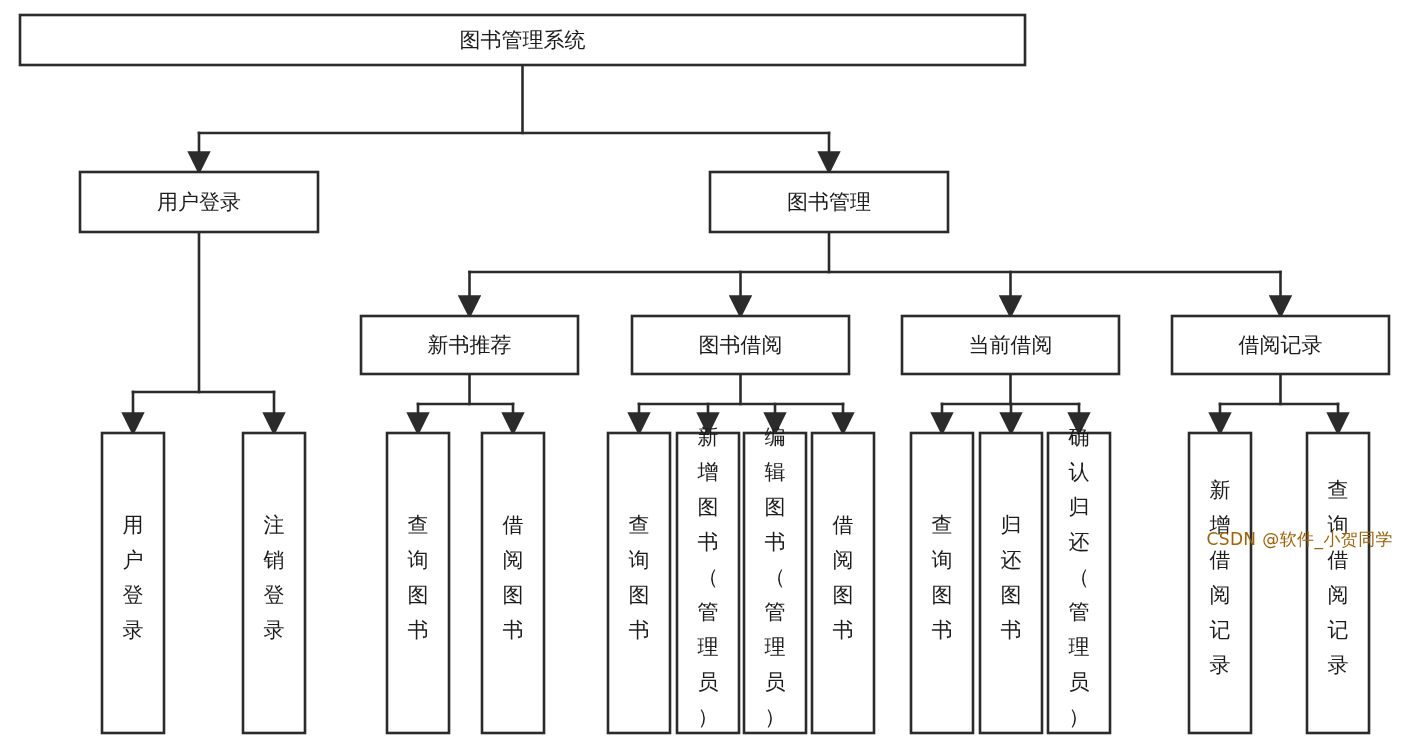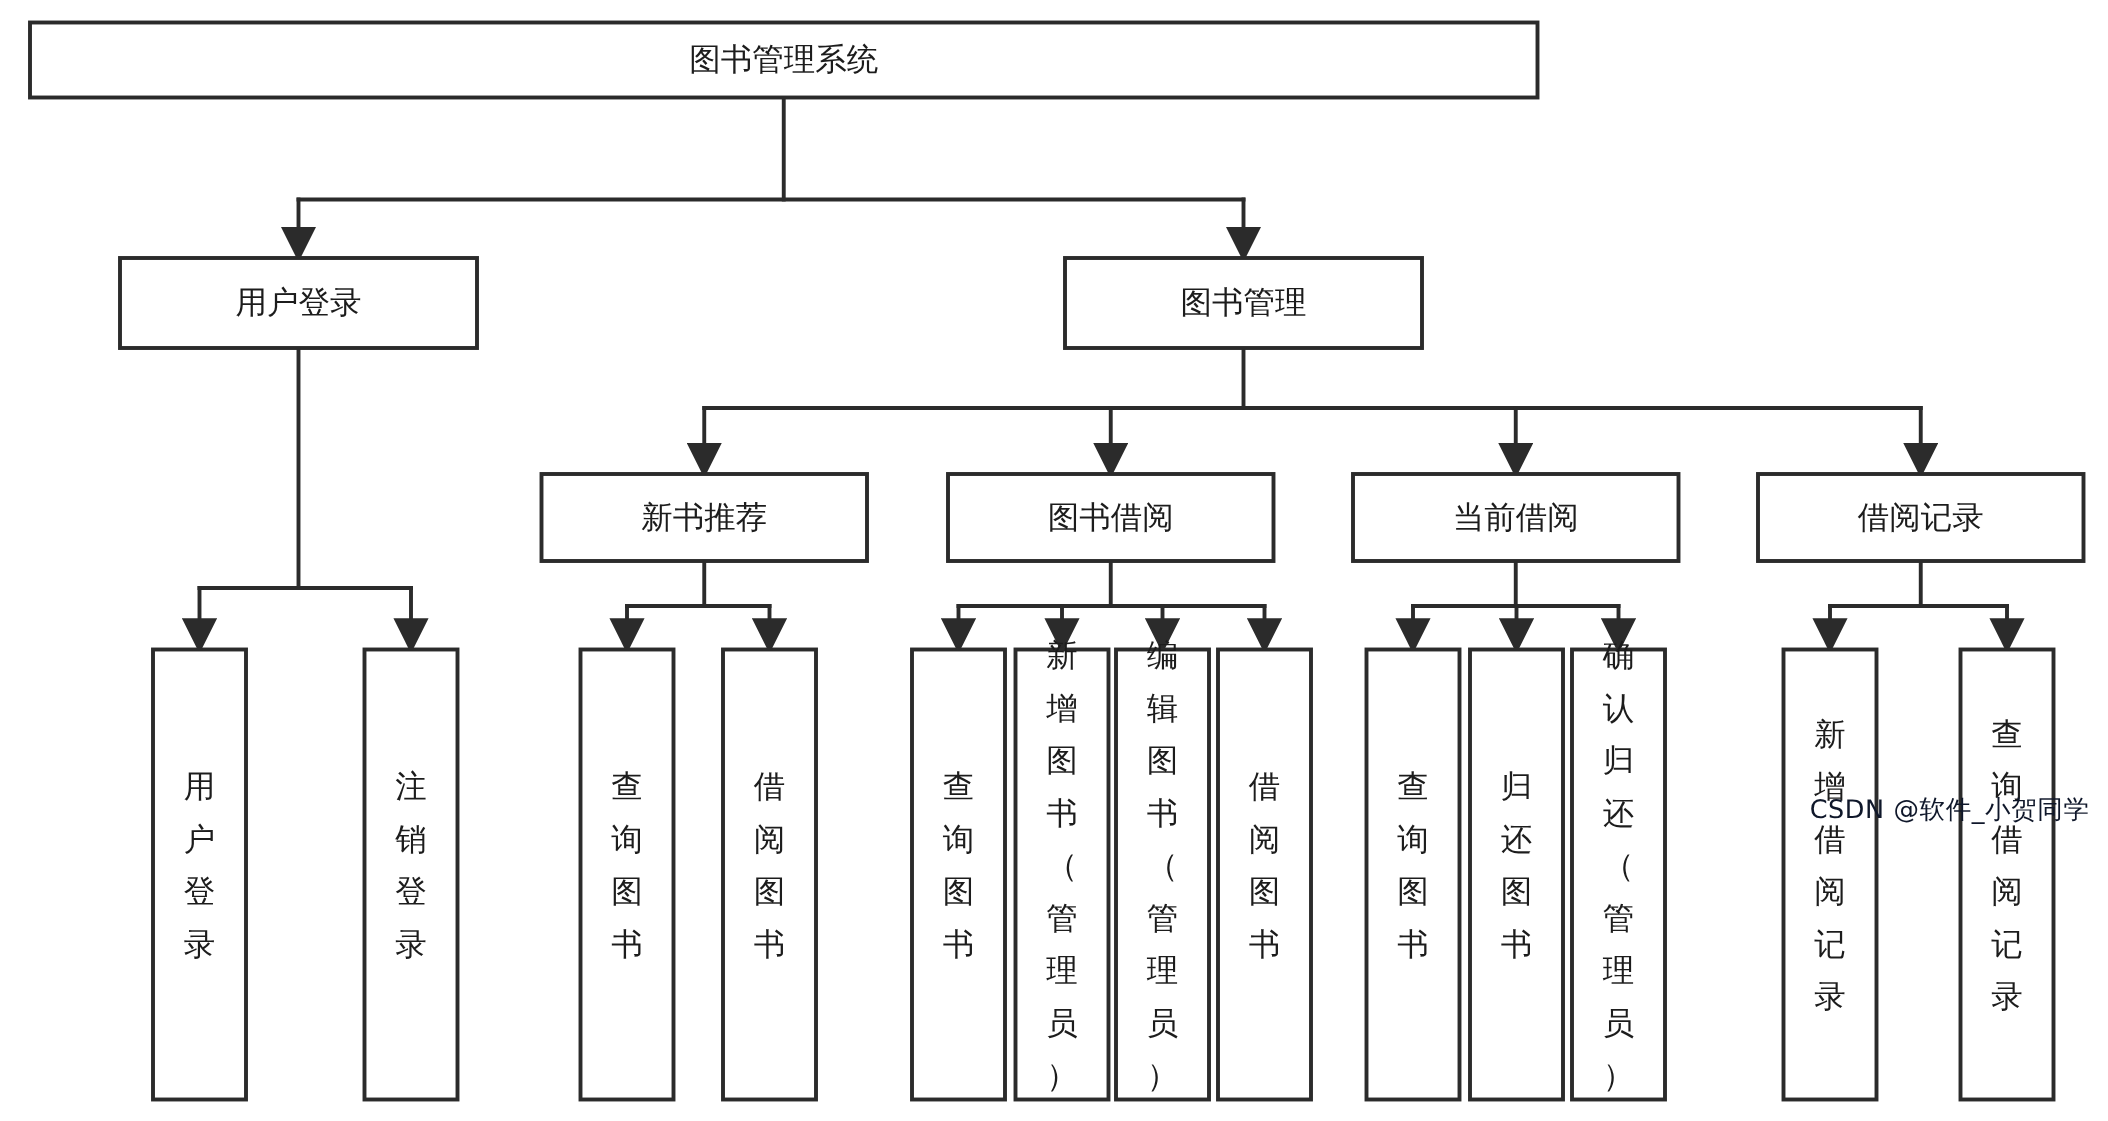--- a/index.html
+++ b/index.html
@@ -50,21 +50,21 @@
     font-size: 21px;
     fill: #1c1c1c;
     text-anchor: middle;
   }
   .watermark {
     position: absolute;
     right: 12px;
     bottom: 6px;
     font-family: "DejaVu Sans", "Liberation Sans", sans-serif;
     font-size: 17px;
-    color: #0f172a;
+    color: #a16207;
     white-space: nowrap;
     letter-spacing: 0.4px;
   }
 </style>
 </head>
 <body>
 
 <div id="diagram-root">
   <svg class="flow" id="flow-svg" viewBox="0 0 1405 747">
     <defs>

